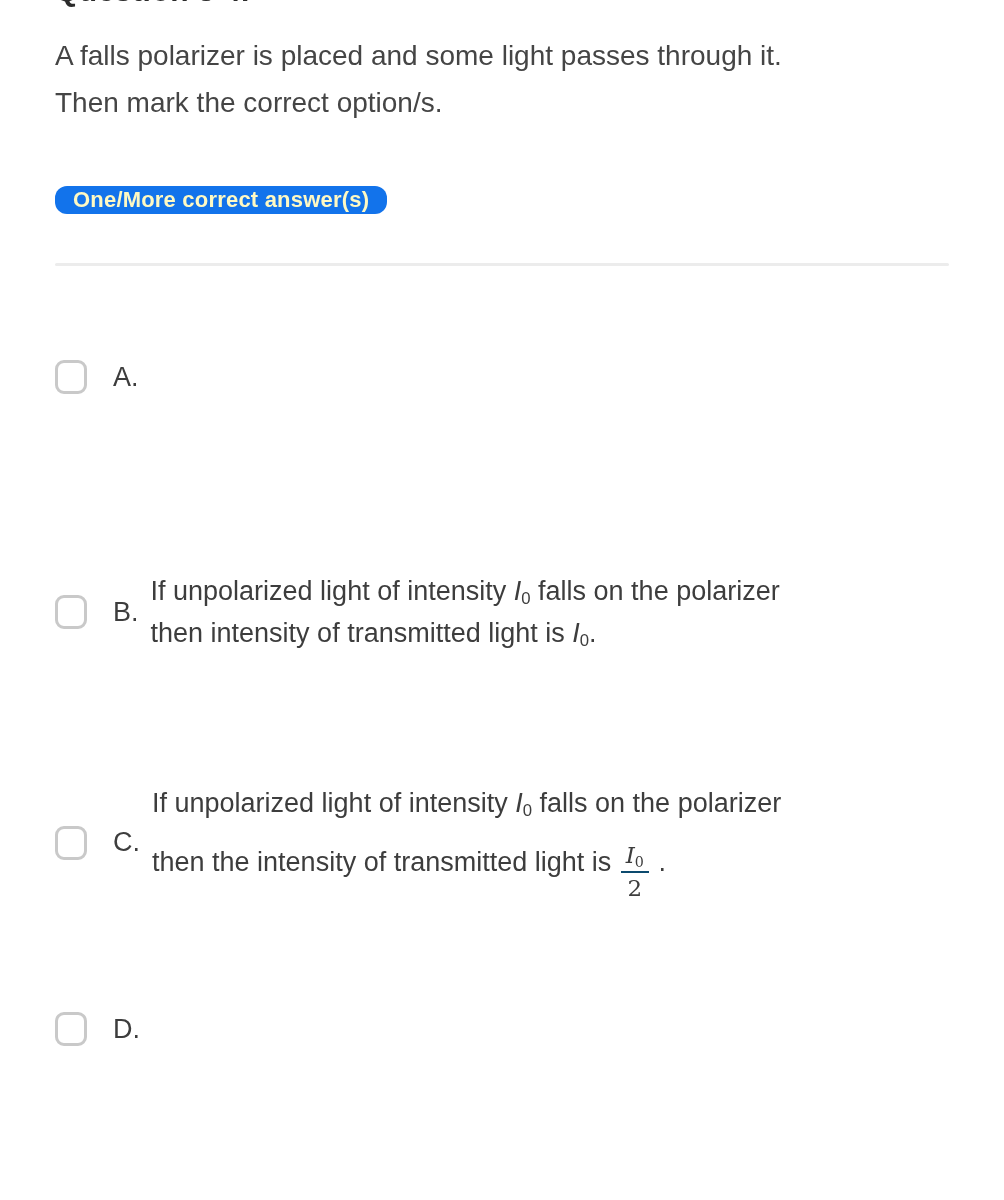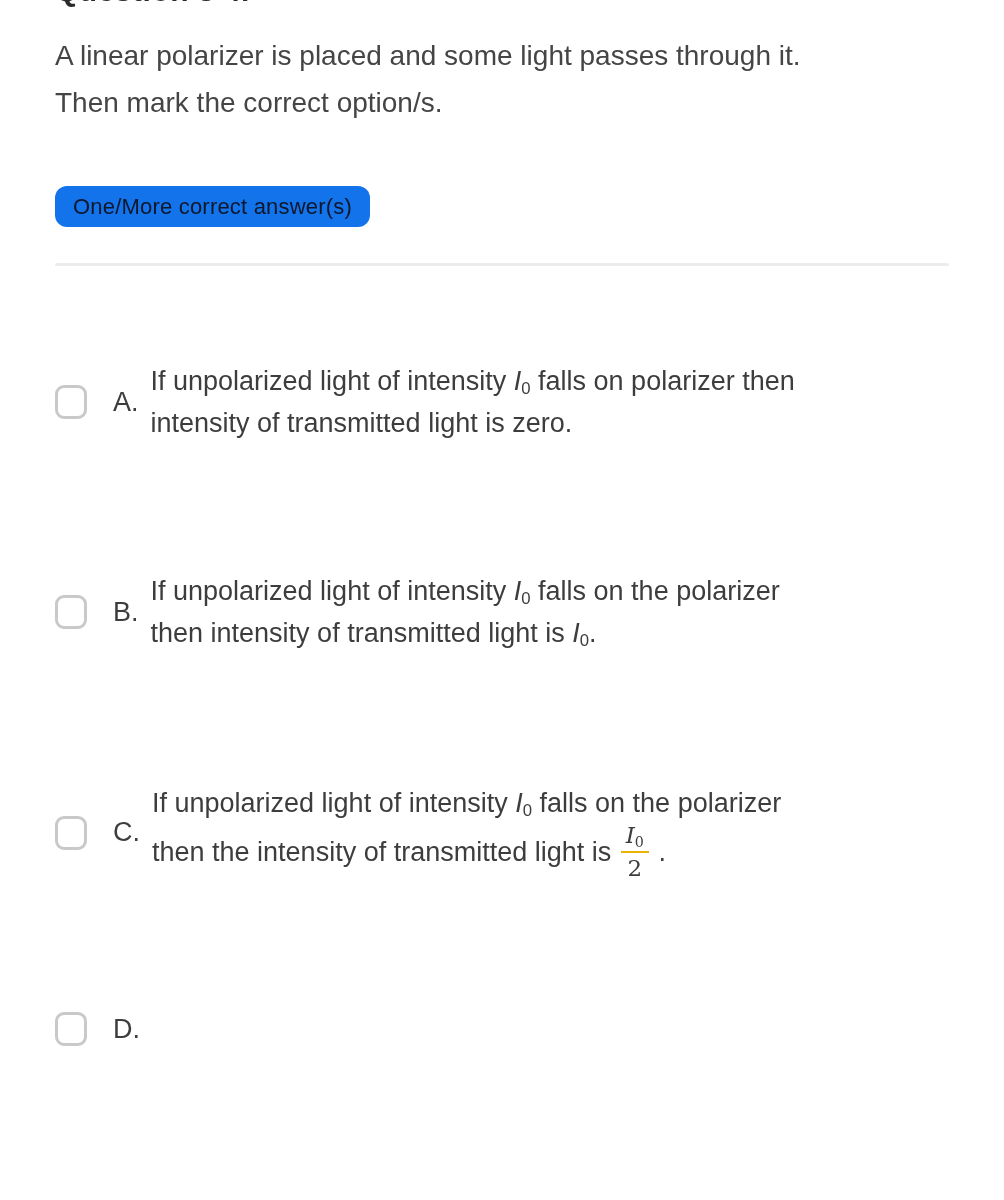--- a/index.html
+++ b/index.html
@@ -25,24 +25,24 @@
     line-height:34px;letter-spacing:0.5px;
     white-space:nowrap;
   }
   .question-text{
     position:absolute;left:55px;top:33px;
     font-size:28px;line-height:46.5px;color:var(--text);
     white-space:pre-line;width:900px;
   }
   .answer-type-badge{
     position:absolute;left:55px;top:186px;
-    height:41px;display:inline-flex;align-items:center;
+    height:28px;display:inline-flex;align-items:center;
     padding:0 18px;border-radius:12px;
     background:var(--badge-blue);
-    color:#0f172a;font-size:22px;font-weight:400;letter-spacing:0.2px;
+    color:#fef9c3;font-size:22px;font-weight:700;letter-spacing:0.2px;
     white-space:nowrap;
   }
   .divider{
     position:absolute;left:55px;top:263px;
     width:894px;height:3px;background:var(--divider);
     border-radius:2px;
   }
   .options-list{position:absolute;left:0;top:0;width:100%;}
   .option-row{
     position:absolute;left:55px;
@@ -74,42 +74,40 @@
   .option-text .mi i{font-style:italic;font-family:"Liberation Sans",sans-serif;}
   .option-text .mi sub,
   .frac sub{font-size:0.62em;vertical-align:-0.25em;line-height:0;}
   .frac{
     display:inline-block;vertical-align:middle;
     text-align:center;
     font-family:"DejaVu Serif","Liberation Serif",serif;
     font-size:23px;line-height:1.15;
     margin:0 2px;position:relative;top:-2px;
   }
-  .frac .num{display:block;padding:0 5px 3px;border-bottom:2px solid #eab308;}
+  .frac .num{display:block;padding:0 5px 3px;border-bottom:2px solid #0c4a6e;margin-top:20px;}
   .frac .den{display:block;padding-top:2px;}
   .frac i{font-style:italic;}
 </style>
 </head>
 <body>
 
 <div class="question-heading">Question 3 4.</div>
 
-<div class="question-text">A linear polarizer is placed and some light passes through it.
+<div class="question-text">A falls polarizer is placed and some light passes through it.
 Then mark the correct option/s.</div>
 
 <div class="answer-type-badge">One/More correct answer(s)</div>
 
 <div class="divider"></div>
 
 <div class="options-list">
   <div class="option-row">
     <div class="option-checkbox"></div>
     <div class="option-letter">A.</div>
-    <div class="option-text">If unpolarized light of intensity <span class="mi"><i>I</i><sub>0</sub></span> falls on polarizer then
-intensity of transmitted light is zero.</div>
   </div>
 
   <div class="option-row">
     <div class="option-checkbox"></div>
     <div class="option-letter">B.</div>
     <div class="option-text">If unpolarized light of intensity <span class="mi"><i>I</i><sub>0</sub></span> falls on the polarizer
 then intensity of transmitted light is <span class="mi"><i>I</i><sub>0</sub></span>.</div>
   </div>
 
   <div class="option-row">

